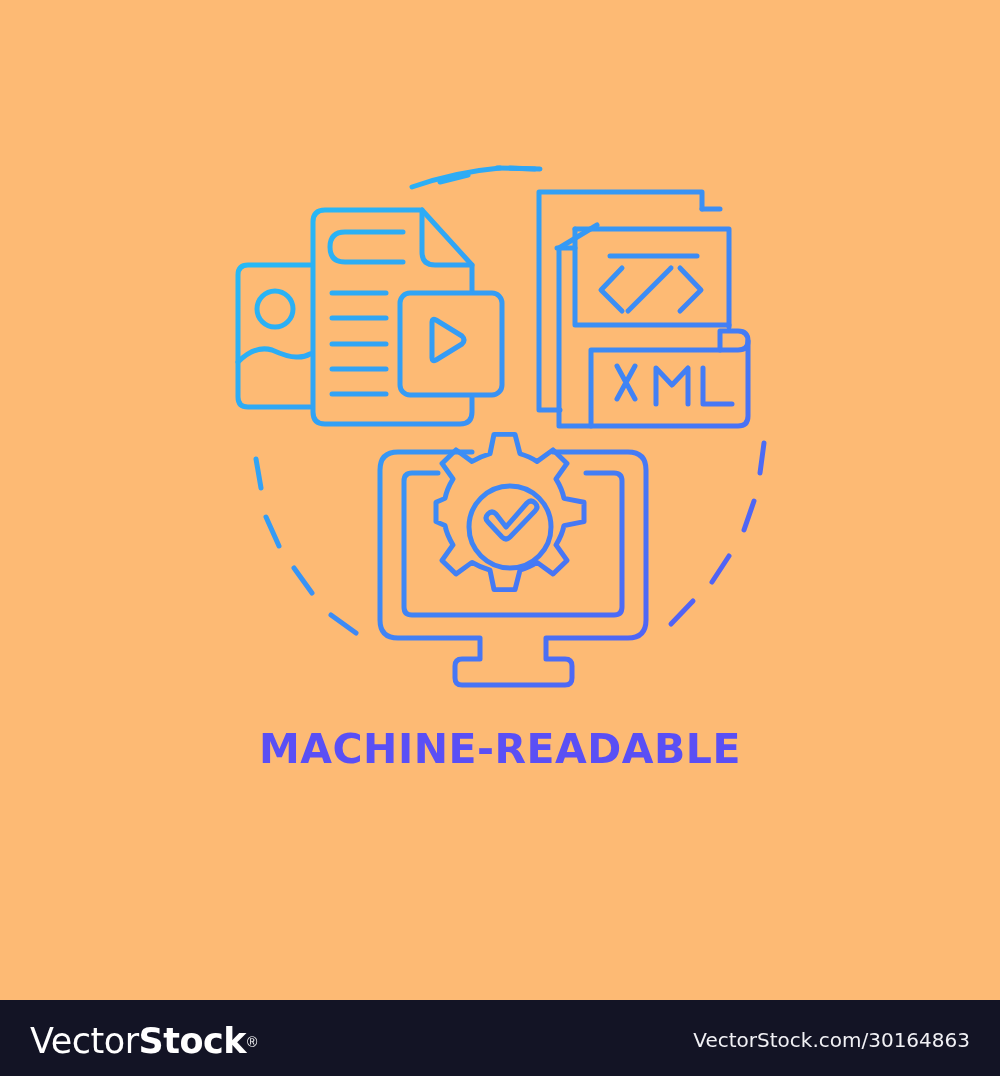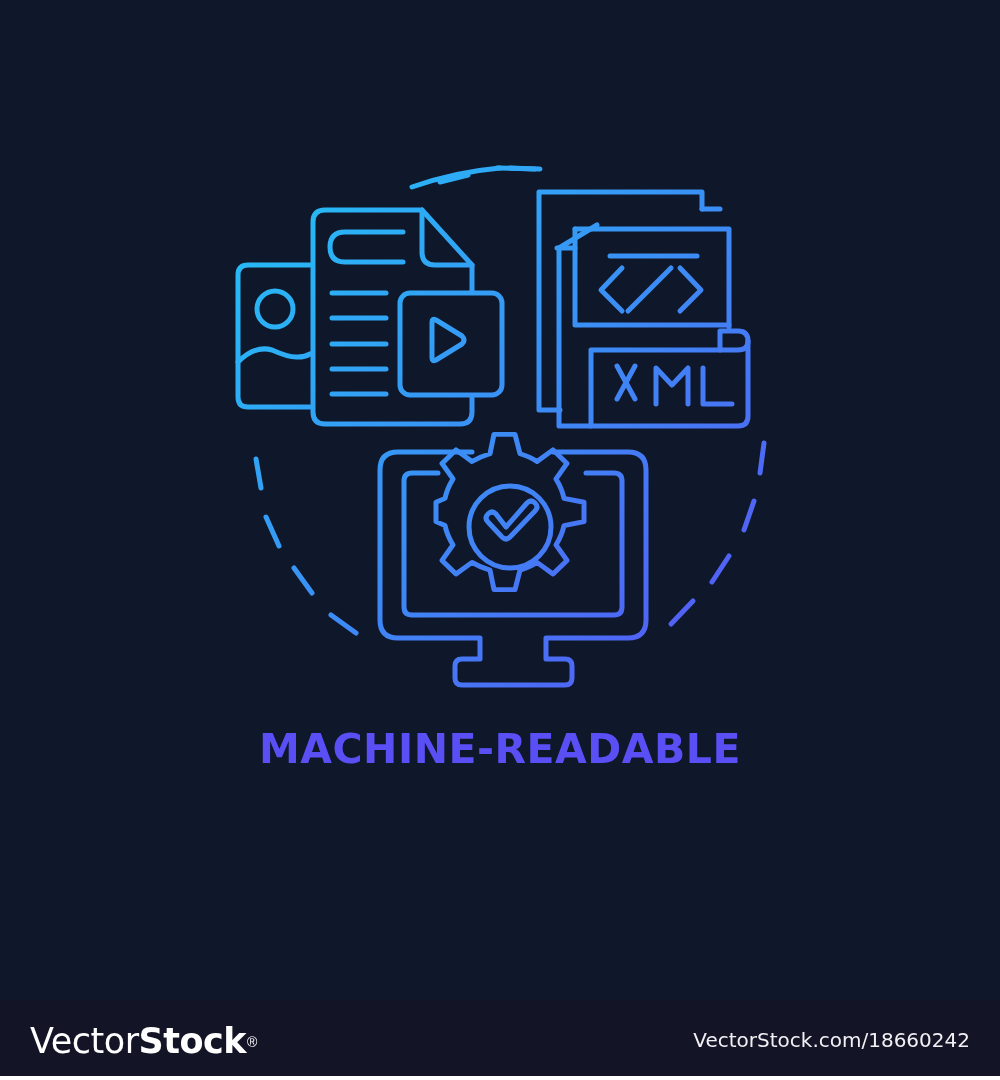--- a/index.html
+++ b/index.html
@@ -8,21 +8,21 @@
       width: 1000px;
       height: 1080px;
       background: #ffffff;
       overflow: hidden;
       font-family: "Liberation Sans", sans-serif;
     }
     .stage {
       position: relative;
       width: 1000px;
       height: 1020px;
-      background: #0f172a;
+      background: #fdba74;
     }
     .illustration {
       position: absolute;
       left: 0;
       top: 0;
       width: 1000px;
       height: 720px;
     }
     .title {
       position: absolute;
@@ -159,14 +159,14 @@
 
   <div class="title">
     <span>MACHINE-READABLE</span>
   </div>
 </div>
 
 <div class="footer">
   <div class="brand">
     <span class="light">Vector</span><span class="bold">Stock</span><span class="reg">®</span>
   </div>
-  <div class="stock-id">VectorStock.com/18660242</div>
+  <div class="stock-id">VectorStock.com/30164863</div>
 </div>
 
 </body></html>

